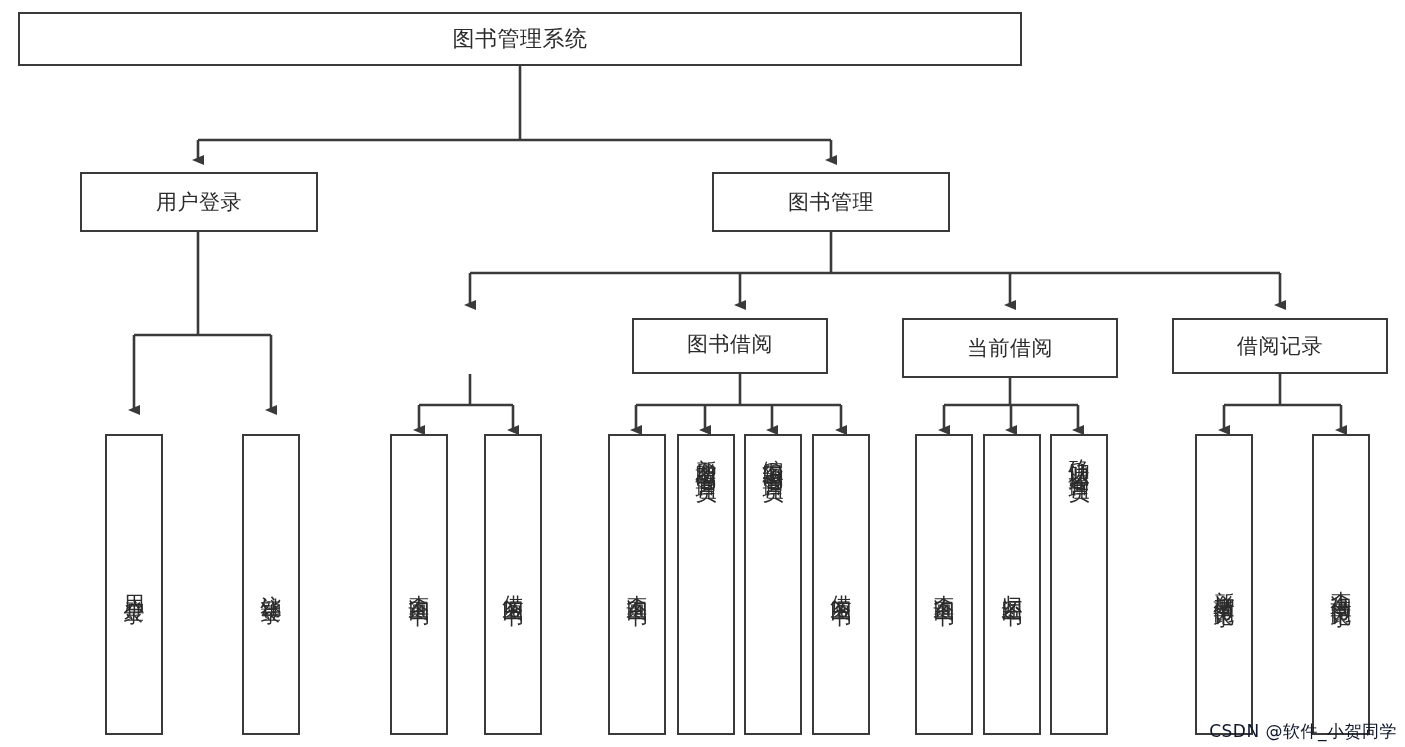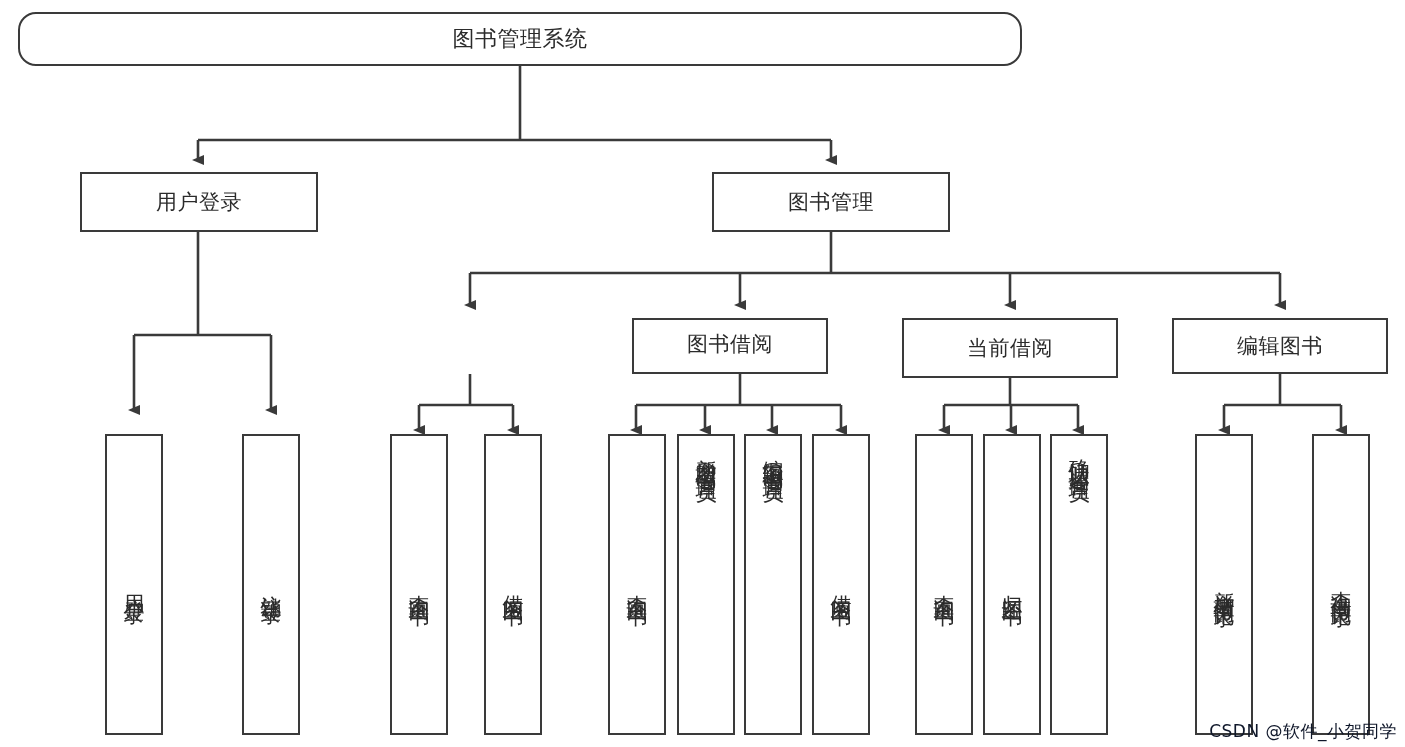--- a/index.html
+++ b/index.html
@@ -130,21 +130,21 @@
       <path d="M 1011 405 L 1011 430" marker-end="url(#arrow)"></path>
       <path d="M 1078 405 L 1078 430" marker-end="url(#arrow)"></path>
 
       <path d="M 1280 374 L 1280 405"></path>
       <path d="M 1224 405 L 1341 405"></path>
       <path d="M 1224 405 L 1224 430" marker-end="url(#arrow)"></path>
       <path d="M 1341 405 L 1341 430" marker-end="url(#arrow)"></path>
     </g>
   </svg>
 
-  <div class="node h root" style="left:18px; top:12px; width:1004px; height:54px;border-radius:18px;">
+  <div class="node h root" style="left:18px; top:12px; width:1004px; height:54px;">
     <span class="lbl">图书管理系统</span>
   </div>
 
   <div class="node h" style="left:80px; top:172px; width:238px; height:60px;">
     <span class="lbl">用户登录</span>
   </div>
 
   <div class="node h" style="left:712px; top:172px; width:238px; height:60px;">
     <span class="lbl">图书管理</span>
   </div>
@@ -152,21 +152,21 @@
 
   <div class="node h" style="left:632px; top:318px; width:196px; height:56px;font-family:Liberation Mono, monospace;">
     <span class="lbl">图书借阅</span>
   </div>
 
   <div class="node h" style="left:902px; top:318px; width:216px; height:60px;">
     <span class="lbl">当前借阅</span>
   </div>
 
   <div class="node h" style="left:1172px; top:318px; width:216px; height:56px;">
-    <span class="lbl">编辑图书</span>
+    <span class="lbl">借阅记录</span>
   </div>
 
   <div class="node v mid" style="left:105px; top:434px; width:58px; height:301px;">
     <span class="lbl">用户登录</span>
   </div>
 
   <div class="node v mid" style="left:242px; top:434px; width:58px; height:301px;">
     <span class="lbl">注销登录</span>
   </div>
 

